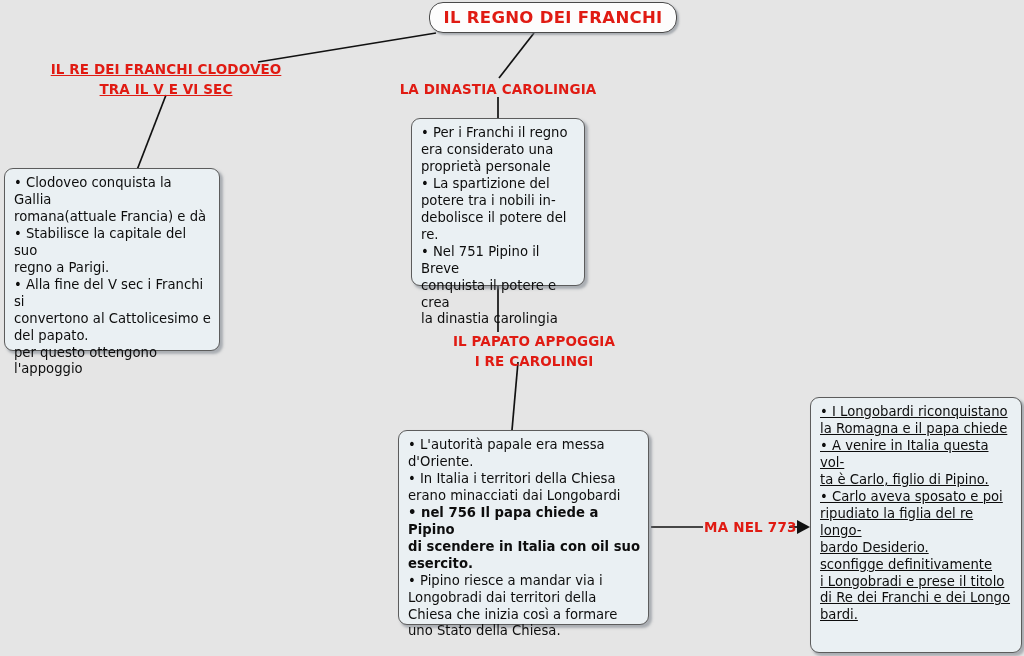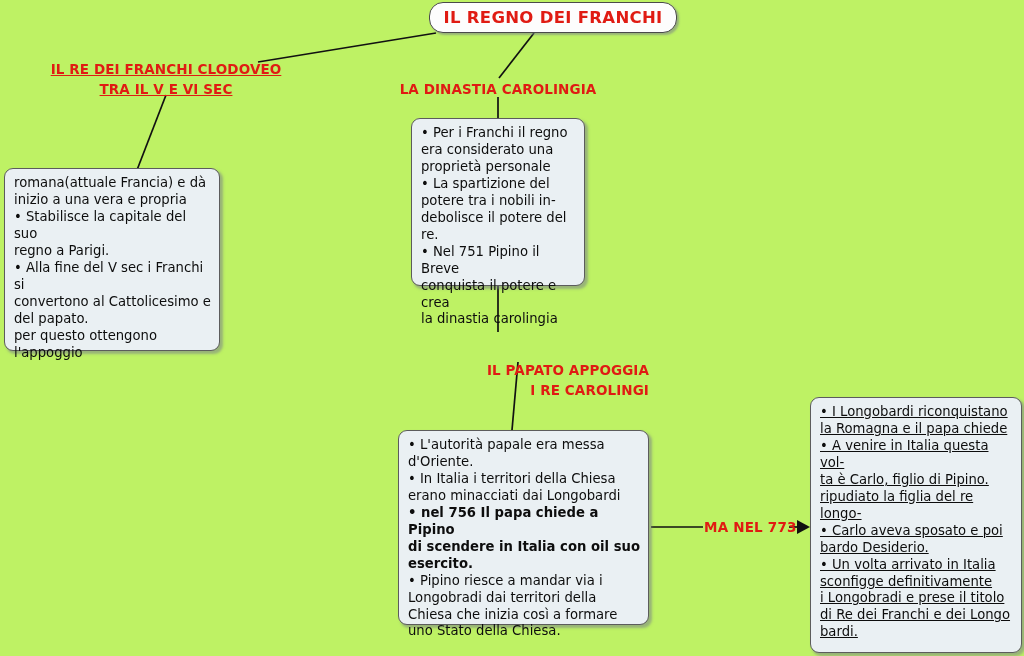--- a/index.html
+++ b/index.html
@@ -9,21 +9,21 @@
     background: #ffffff;
   }
   body {
     font-family: "DejaVu Sans", sans-serif;
     -webkit-font-smoothing: antialiased;
   }
   #canvas {
     position: relative;
     width: 1024px;
     height: 656px;
-    background: #bef264;
+    background: #e5e5e5;
     overflow: hidden;
   }
   
   #connectors {
     position: absolute;
     left: 0;
     top: 0;
     width: 1024px;
     height: 656px;
     pointer-events: none;
@@ -32,21 +32,21 @@
   .heading {
     position: absolute;
     color: #e01b13;
     font-weight: bold;
     font-size: 13.5px;
     line-height: 1.45;
     letter-spacing: 0.1px;
     white-space: pre-line;
   }
   .heading.center { text-align: center; }
-  .heading.left   { text-align: right; margin-top: 29px; }
+  .heading.left   { text-align: center; }
 
   
   .title-pill {
     position: absolute;
     left: 429px;
     top: 2px;
     width: 248px;
     height: 31px;
     box-sizing: border-box;
     background: #fdfdfd;
@@ -133,22 +133,22 @@
 TRA IL V E VI SEC</div>
 
   <div class="heading center" style="left:388px; top:80px; width:220px;">LA DINASTIA CAROLINGIA</div>
 
   <div class="heading left" style="left:419px; top:332px; width:230px;">IL PAPATO APPOGGIA
 I RE CAROLINGI</div>
 
   <div id="label-773">MA NEL 773</div>
 
   <div class="box" id="box-clodoveo">
+      <p>• Clodoveo conquista la Gallia</p>
       <p>romana(attuale Francia) e dà</p>
-      <p>inizio a una vera e propria</p>
       <p>• Stabilisce la capitale del suo</p>
       <p>regno a Parigi.</p>
       <p>• Alla fine del V sec i Franchi si</p>
       <p>convertono al Cattolicesimo e</p>
       <p>del papato.</p>
       <p>per questo ottengono l'appoggio</p>
     </div>
 
   <div class="box" id="box-carolingia">
       <p>• Per i Franchi il regno</p>
@@ -175,23 +175,22 @@
       <p>Longobradi dai territori della</p>
       <p>Chiesa che inizia così a formare</p>
       <p>uno Stato della Chiesa.</p>
     </div>
 
   <div class="box" id="box-longobardi">
       <p>• I Longobardi riconquistano</p>
       <p>la Romagna e il papa chiede</p>
       <p>• A venire in Italia questa vol-</p>
       <p>ta è Carlo, figlio di Pipino.</p>
+      <p>• Carlo aveva sposato e poi</p>
       <p>ripudiato la figlia del re longo-</p>
-      <p>• Carlo aveva sposato e poi</p>
       <p>bardo Desiderio.</p>
-      <p>• Un volta arrivato in Italia</p>
       <p>sconfigge definitivamente</p>
       <p>i Longobradi e prese il titolo</p>
       <p>di Re dei Franchi e dei Longo</p>
       <p>bardi.</p>
     </div>
 
 </div>
 
 </body></html>

